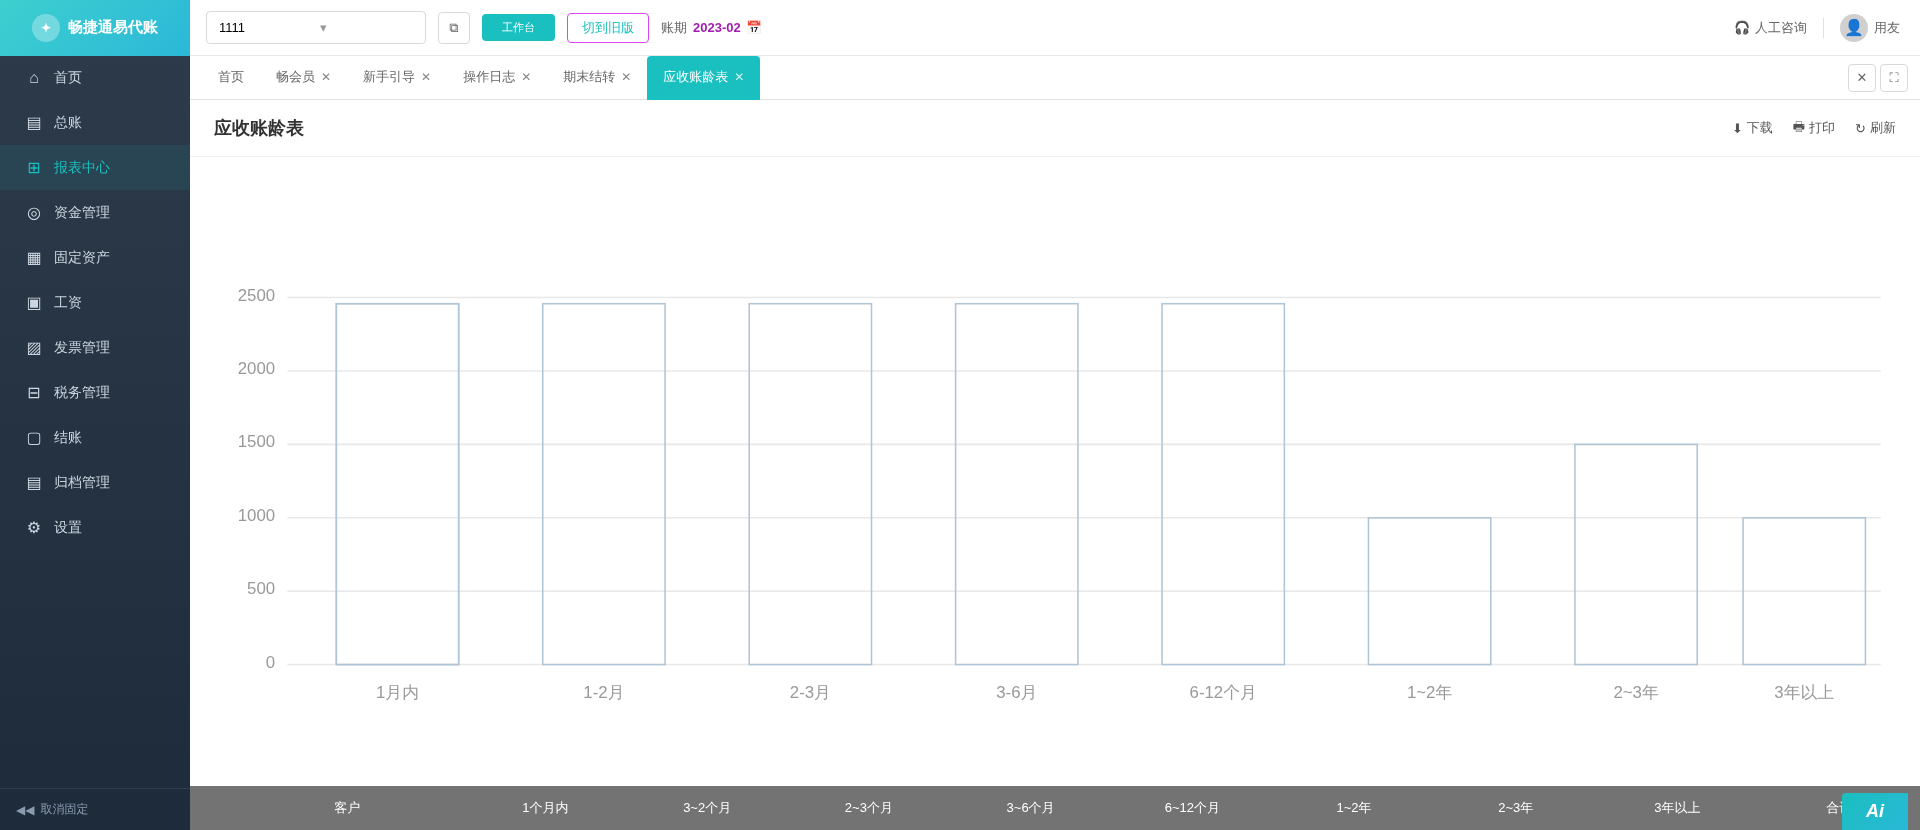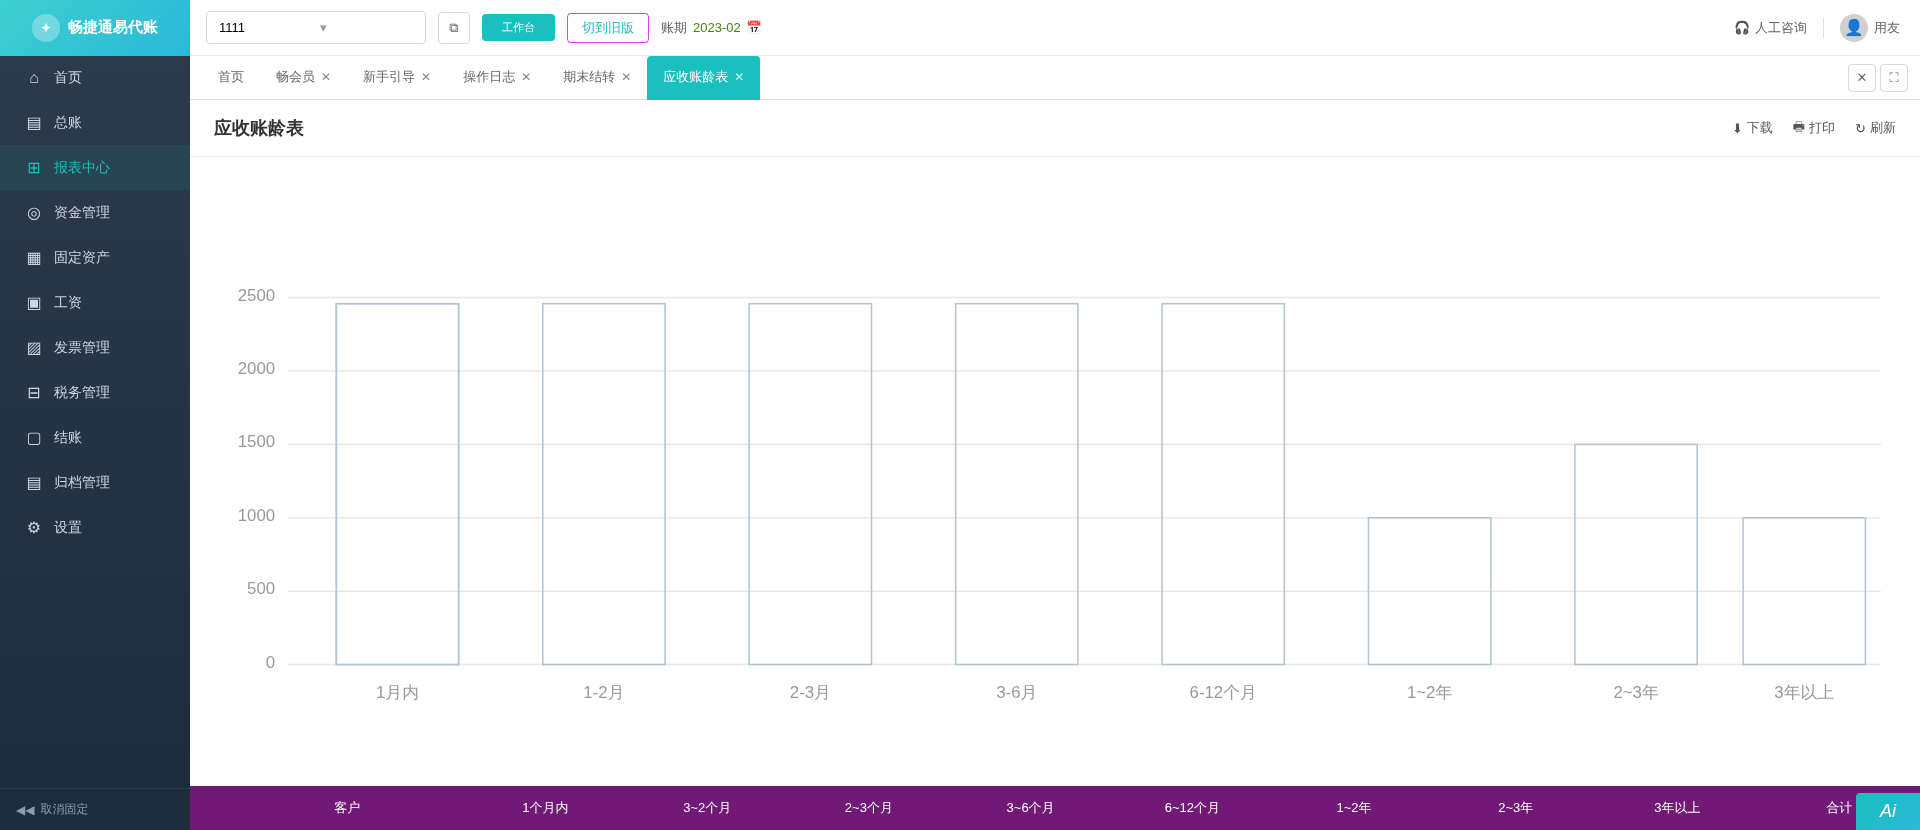--- a/index.html
+++ b/index.html
@@ -53,21 +53,21 @@
       border-radius: 4px; cursor: pointer; font-size: 11px;
     }
     .oldver-btn {
       border: 1px solid #d946ef; color: #1abfbf; padding: 5px 14px;
       border-radius: 4px; cursor: pointer; background: #fff; font-size: 13px;
     }
     .period-area {
       display: flex; align-items: center; gap: 6px; color: #333;
     }
     .period-label { color: #666; font-family: Liberation Mono, monospace; }
-    .period-value { color: #4d7c0f; font-weight: 400; }
+    .period-value { color: #a21caf; font-weight: 700; }
     .cal-icon { color: #1abfbf; }
     .top-right {
       display: flex; align-items: center; gap: 16px; padding-right: 20px; color: #666;
     }
     .human-consult { display: flex; align-items: center; gap: 4px; cursor: pointer; color: #666; }
     .user-area { display: flex; align-items: center; gap: 6px; cursor: pointer; }
     .avatar { width: 28px; height: 28px; border-radius: 50%; background: #d0d0d0; display: flex; align-items: center; justify-content: center; font-size: 16px; color: #888; }
 
     
     .main-layout {
@@ -144,34 +144,34 @@
     
     .chart-area {
       flex: 1; padding: 20px 24px 10px; min-height: 420px;
     }
 
     
     .chart-svg { width: 100%; height: 100%; }
 
     
     .table-header {
-      height: 44px; background: #701a75; display: flex; align-items: center;
+      height: 44px; background: #737373; display: flex; align-items: center;
       flex-shrink: 0; color: white; font-size: 13px; font-weight: 500; padding-left: 40px;
     }
     .th-cell {
       flex: 1; text-align: center; padding: 0 8px;
     }
     .th-cell:first-child { flex: 1.5; }
 
     
     .ai-badge {
-      position: fixed; right: 0; bottom: 0;
+      position: fixed; right: 12px; bottom: 0;
       background: linear-gradient(135deg, #1abfbf, #2ab8d8);
       color: white; padding: 8px 24px;
-      font-size: 18px; font-weight: normal; font-style: italic;
+      font-size: 18px; font-weight: bold; font-style: italic;
       border-radius: 4px 0 0 0;
     }
   </style>
 </head>
 <body>
 
 <div class="top-bar">
   <div class="logo-area">
     <div class="logo-icon">✦</div>
     <span>畅捷通易代账</span>

